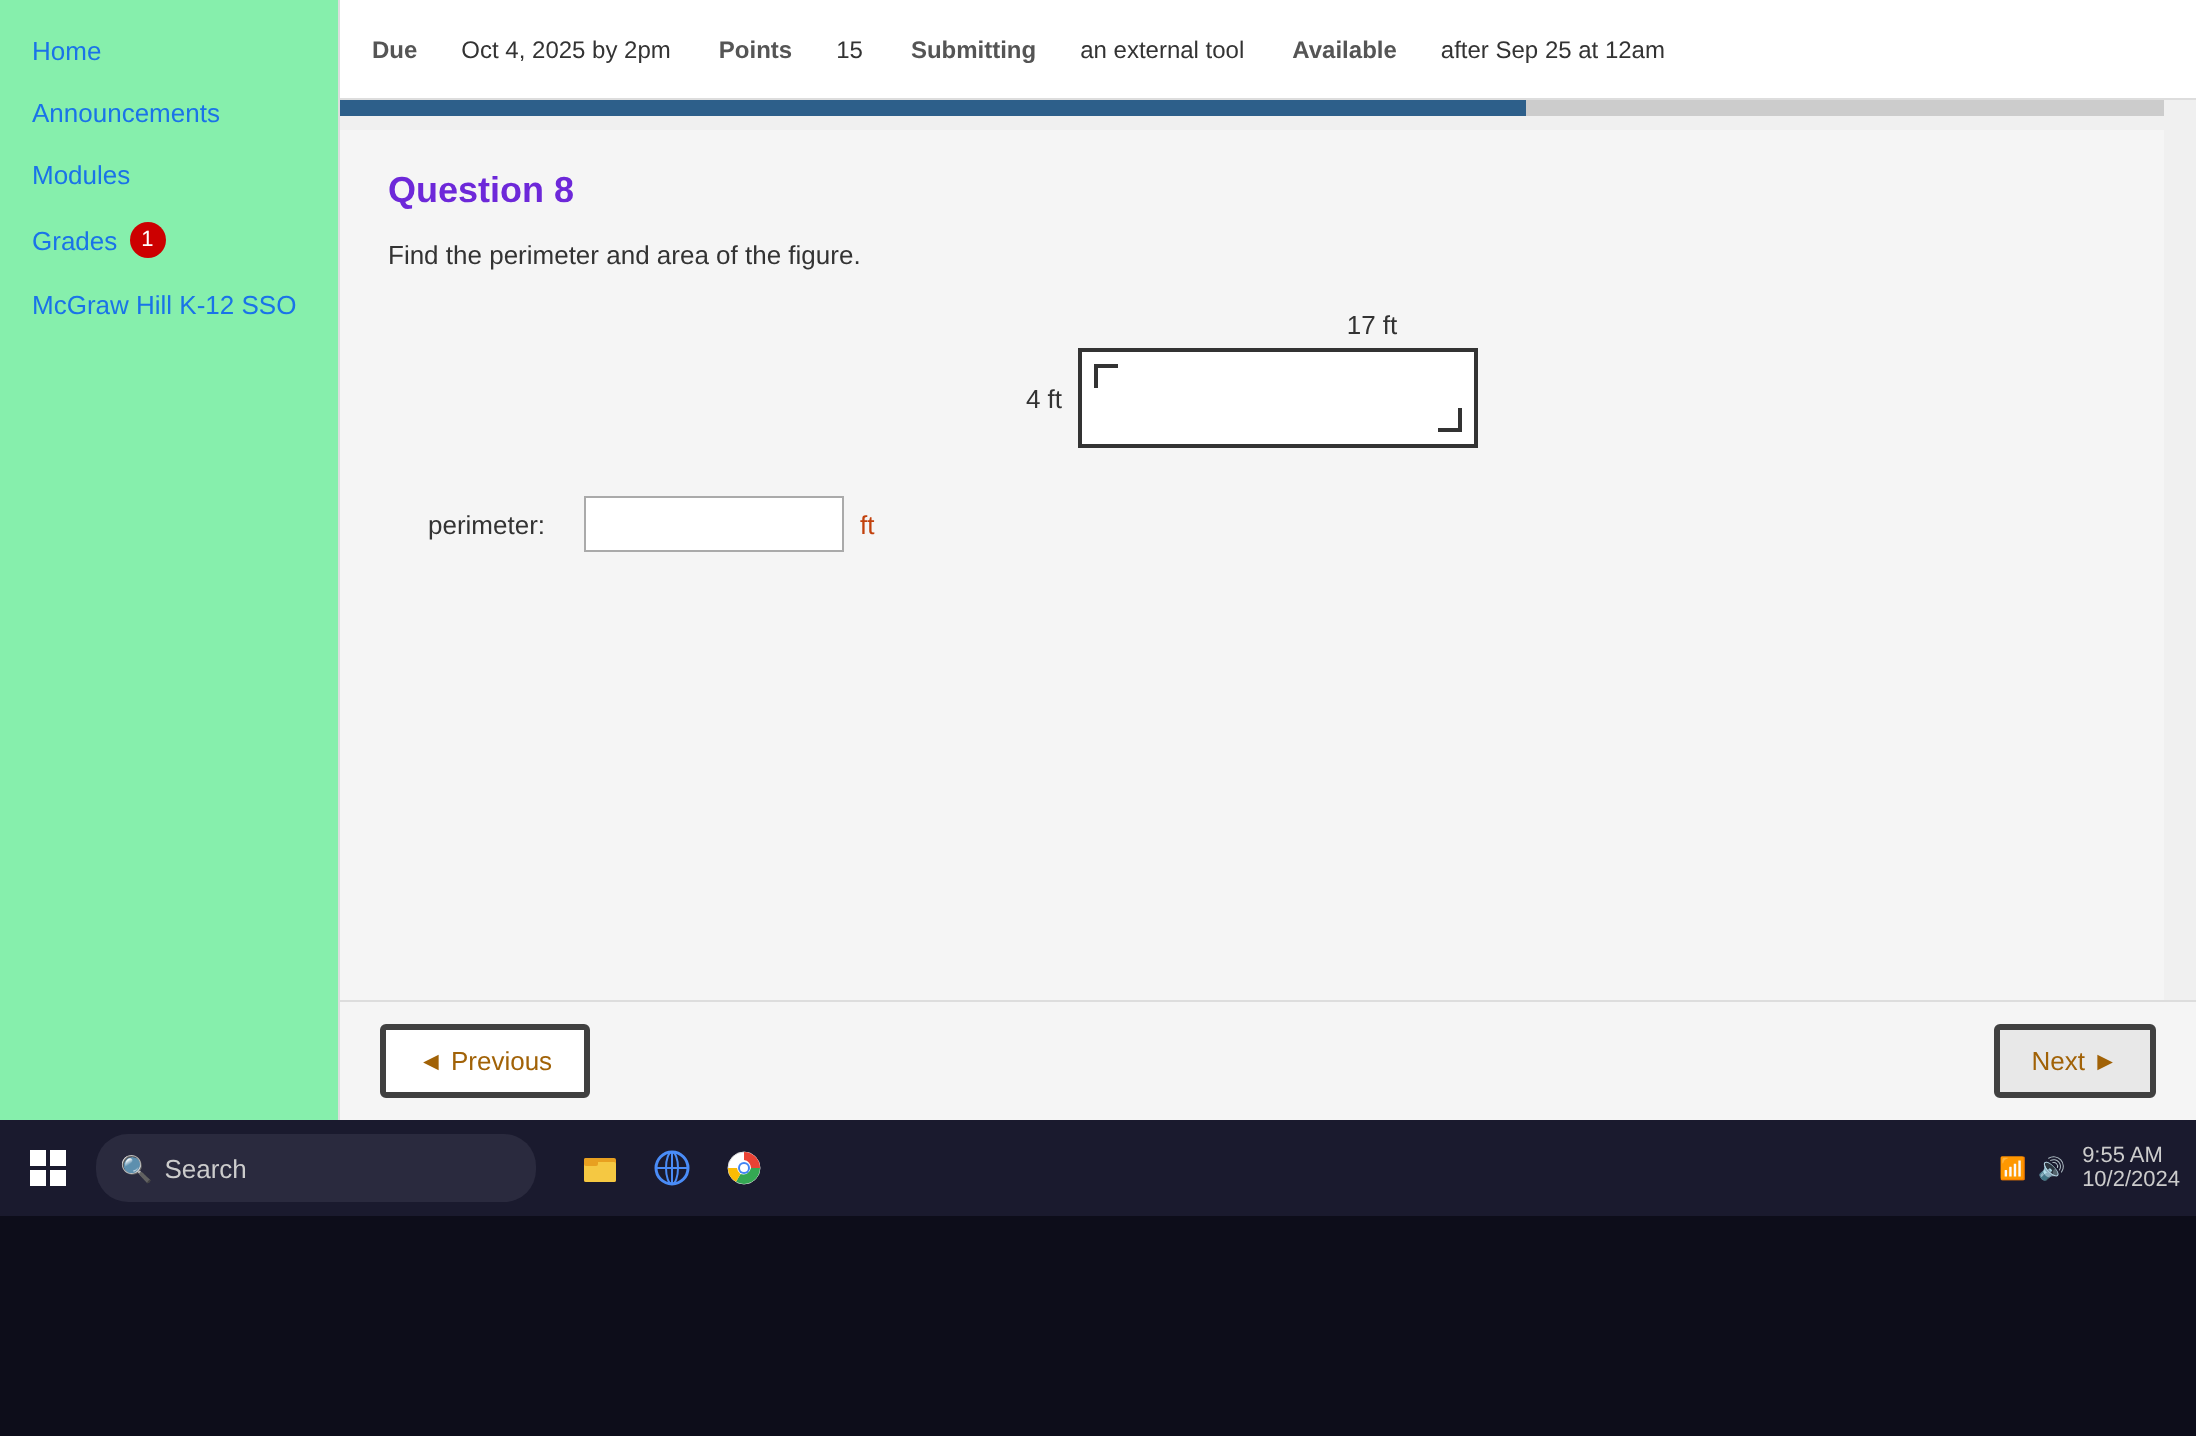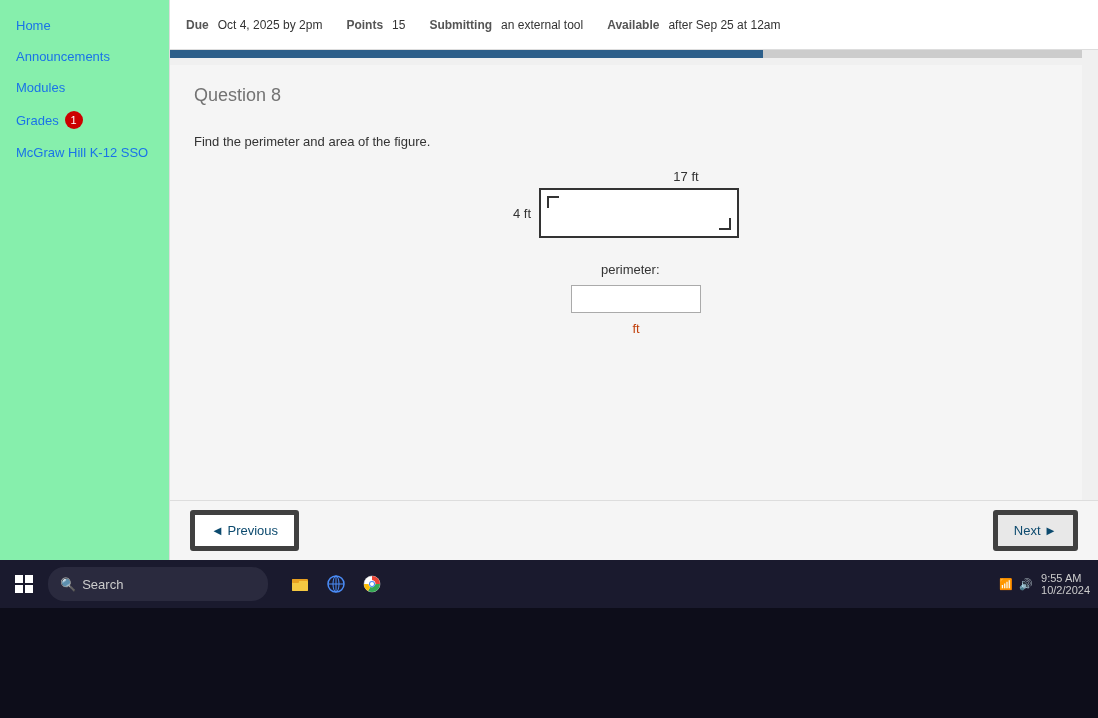--- a/index.html
+++ b/index.html
@@ -62,21 +62,21 @@
       border-bottom: 1px solid #ddd;
       display: flex;
       align-items: center;
       padding: 0 16px;
       gap: 24px;
       font-size: 12px;
       color: #333;
     }
     .top-bar-item {
       display: flex;
-      gap: 9px;
+      gap: 22px;
     }
     .top-bar-label {
       font-weight: bold;
       color: #555;
     }
 
     
     .progress-area {
       position: absolute;
       top: 50px;
@@ -98,23 +98,23 @@
       left: 170px;
       right: 16px;
       bottom: 60px;
       background: #f5f5f5;
       padding: 20px 24px;
       overflow-y: auto;
     }
 
     .question-title {
       font-size: 18px;
-      font-weight: normal;
-      margin-bottom: 28px;
-      color: #737373;
+      font-weight: bold;
+      margin-bottom: 14px;
+      color: #6d28d9;
     }
 
     .question-instruction {
       font-size: 13px;
       color: #333;
       margin-bottom: 20px;
     }
 
     
     .figure-container {
@@ -173,21 +173,20 @@
       border-bottom: 2px solid #333;
     }
 
     
     .input-row {
       display: flex;
       align-items: center;
       margin-bottom: 16px;
       gap: 8px;
       margin-left: 20px;
-      flex-direction: column;
     }
 
     .input-label {
       font-size: 13px;
       color: #333;
       width: 70px;
     }
 
     .answer-input {
       width: 130px;
@@ -220,24 +219,24 @@
       display: flex;
       align-items: center;
       justify-content: space-between;
       padding: 0 20px;
     }
 
     .nav-btn {
       padding: 8px 16px;
       font-size: 13px;
       background: #fff;
-      border: 5px solid #404040;
+      border: 3px solid #404040;
       cursor: pointer;
       border-radius: 3px;
-      color: #0c4a6e;
+      color: #a16207;
     }
 
     .next-btn {
       background: #e8e8e8;
     }
 
     
     .taskbar {
       width: 1098px;
       height: 48px;

